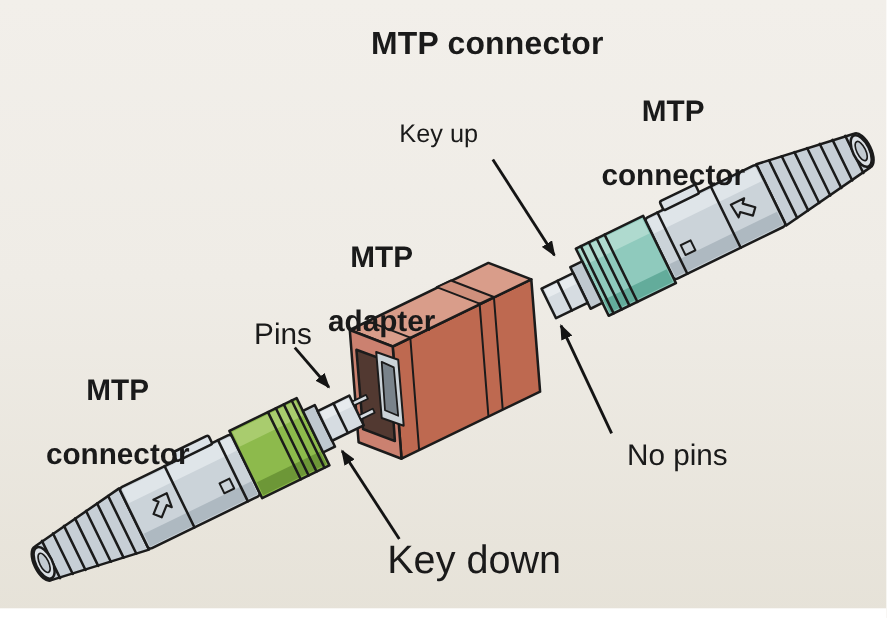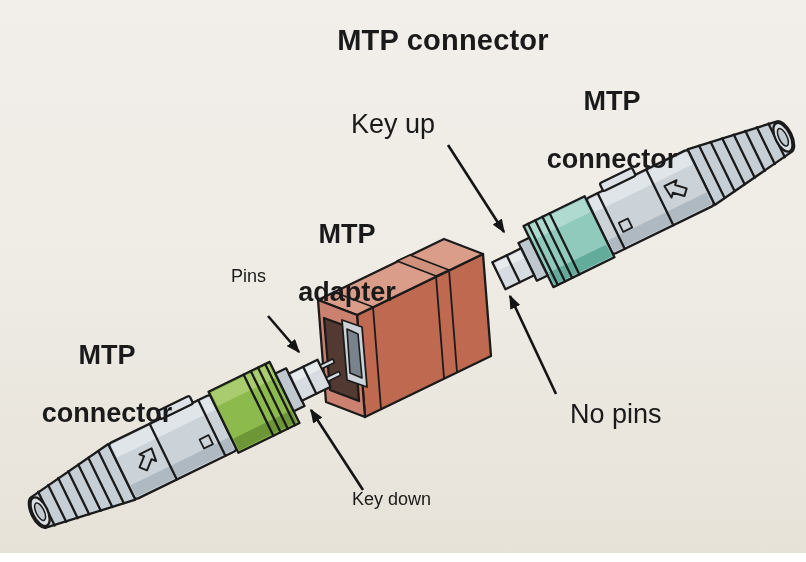--- a/index.html
+++ b/index.html
@@ -10,26 +10,26 @@
     color:#1A1A1A;
   }
   .footer-strip{position:absolute;left:0;bottom:0;width:806px;height:9px;background:#ffffff;}
   .art{position:absolute;left:0;top:0;width:806px;height:562px;}
   .lbl{position:absolute;white-space:nowrap;line-height:1.12;}
   .lbl .ln{display:block;margin-top:28px;}
   .bold{font-weight:700;}
   .center{text-align:center;}
   .title{left:0;top:24px;width:806px;font-size:29px;font-weight:700;text-align:center;letter-spacing:0.2px;padding-left:40px;}
   .lbl-conn-right{left:502px;top:58px;width:220px;font-size:27px;}
-  .lbl-key-up{left:351px;top:109px;font-size:27px;font-weight:400;}
+  .lbl-key-up{left:363px;top:109px;font-size:23px;font-weight:400;}
   .lbl-adapter{left:237px;top:191px;width:220px;font-size:27px;}
-  .lbl-pins{left:231px;top:266px;font-size:18px;font-weight:400;}
+  .lbl-pins{left:231px;top:289px;font-size:27px;font-weight:400;}
   .lbl-conn-left{left:-3px;top:312px;width:220px;font-size:27px;}
   .lbl-no-pins{left:570px;top:399px;font-size:27px;font-weight:400;}
-  .lbl-key-down{left:352px;top:489px;font-size:18px;font-weight:400;}
+  .lbl-key-down{left:352px;top:489px;font-size:36px;font-weight:400;}
 </style>
 </head>
 <body>
 
 <div class="stage">
 
   <svg class="art" viewBox="0 0 806 562">
     <defs>
       <marker id="ah" markerUnits="userSpaceOnUse" markerWidth="15" markerHeight="11" refX="12.5" refY="5.5" orient="auto">
         <path d="M0,0 L14,5.5 L0,11 Z" fill="#141414"></path>

